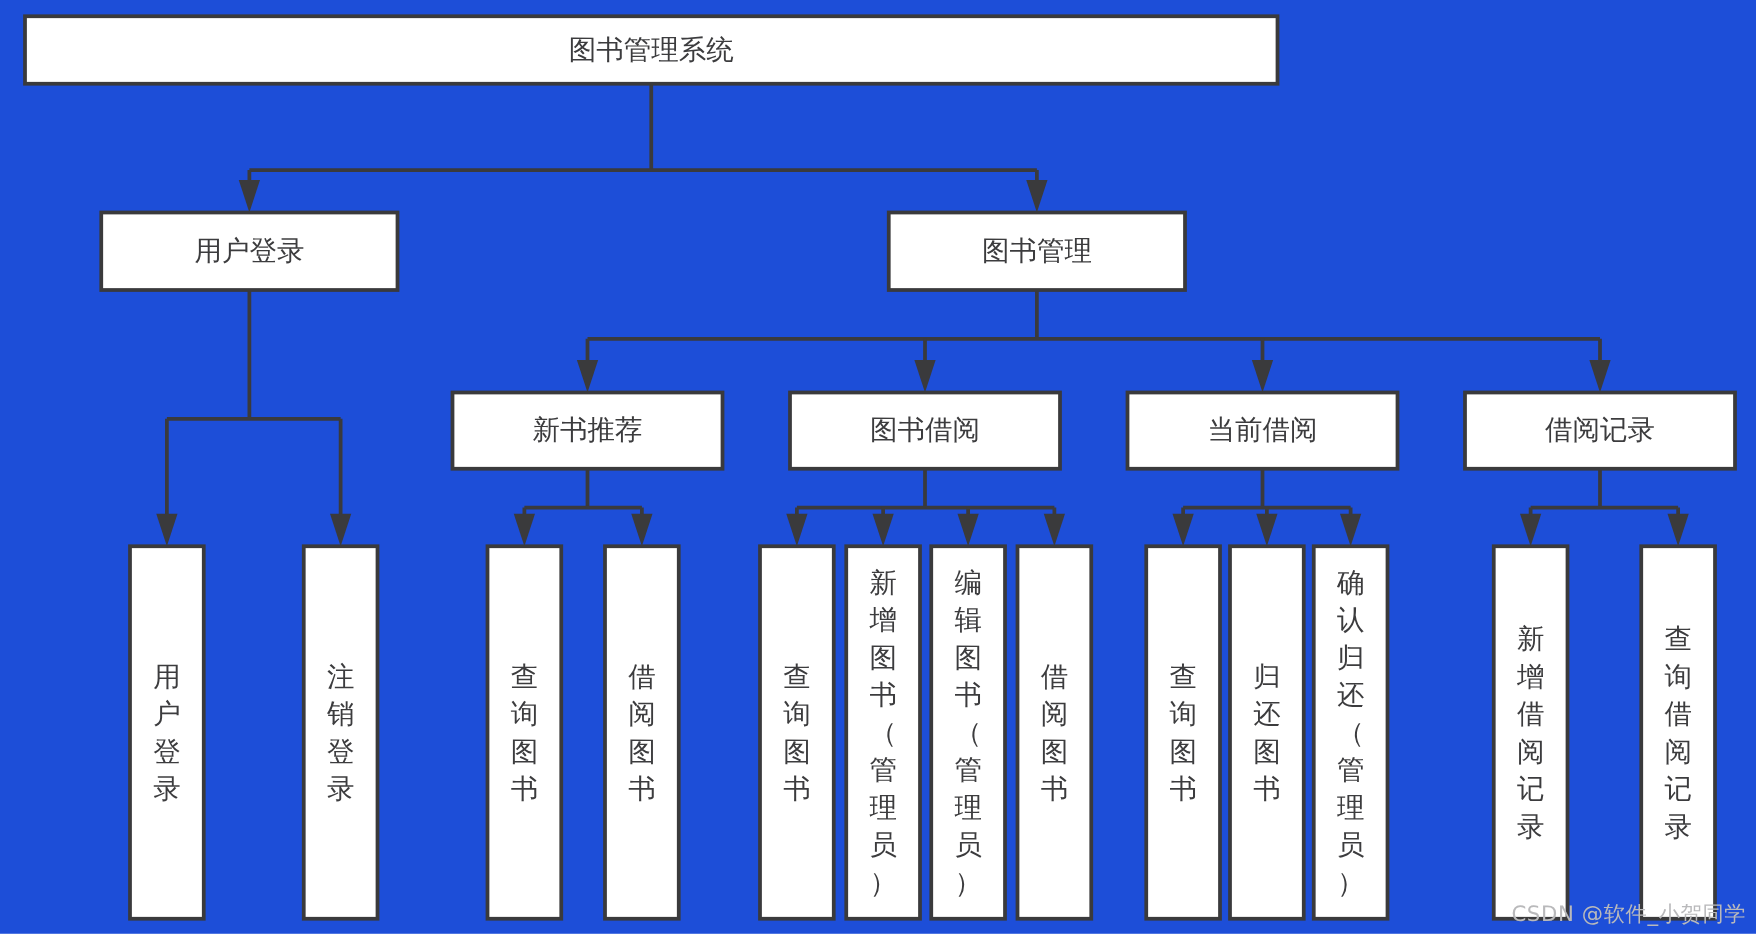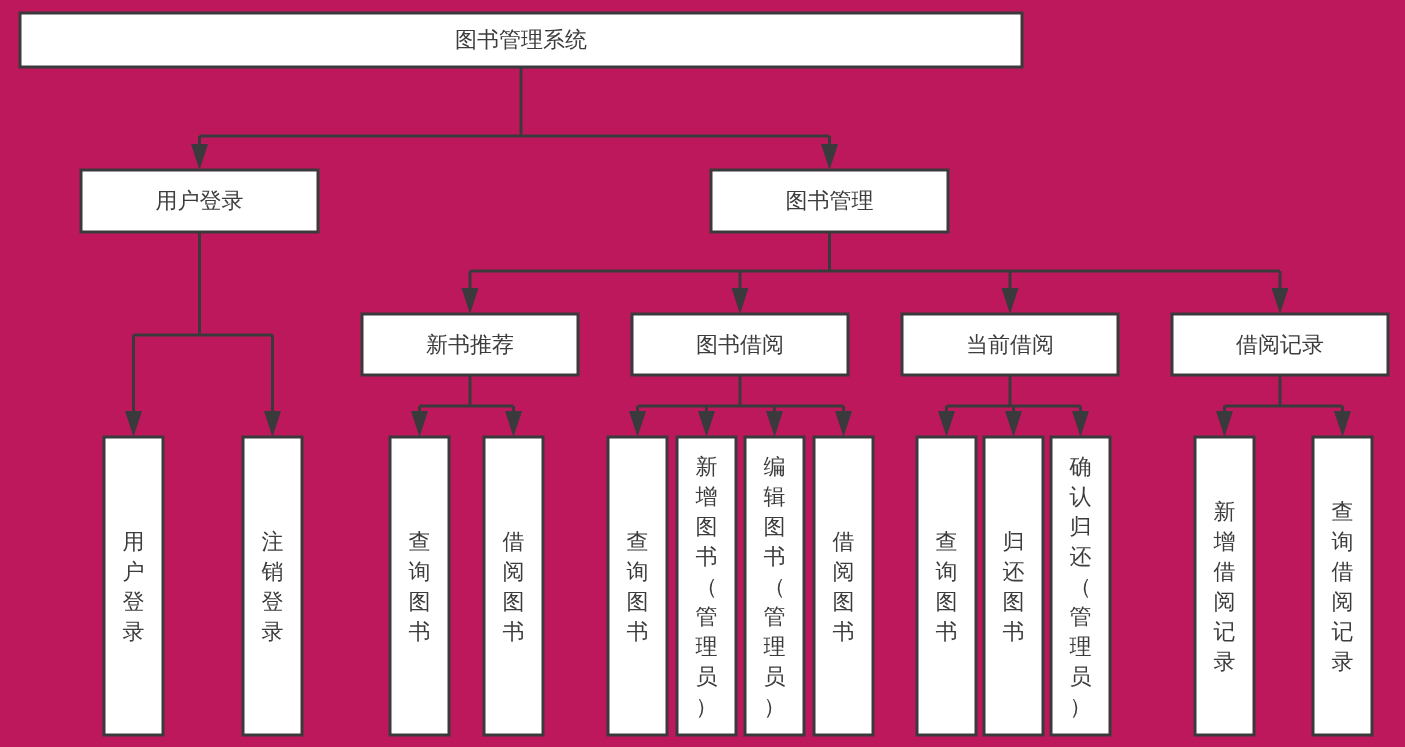--- a/index.html
+++ b/index.html
@@ -12,21 +12,21 @@
     width: 1405px;
     height: 747px;
     overflow: hidden;
     font-family: "DejaVu Sans", "Liberation Sans", sans-serif;
     position: relative;
   }
   #diagram-root {
     position: relative;
     width: 1405px;
     height: 747px;
-    background: #be185d;
+    background: #1d4ed8;
   }
   svg.diagram-canvas {
     position: absolute;
     left: 0;
     top: 0;
     width: 1405px;
     height: 747px;
     display: block;
   }
   .node-rect {
@@ -217,13 +217,14 @@
         <g>
           <rect x="1195" y="437" width="59" height="298" class="node-rect"></rect>
           <text class="node-label-vertical" x="1224.5" y="518.5"><tspan x="1224.5" dy="0">新</tspan><tspan x="1224.5" dy="30">增</tspan><tspan x="1224.5" dy="30">借</tspan><tspan x="1224.5" dy="30">阅</tspan><tspan x="1224.5" dy="30">记</tspan><tspan x="1224.5" dy="30">录</tspan></text>
         </g>
         <g>
           <rect x="1313" y="437" width="59" height="298" class="node-rect"></rect>
           <text class="node-label-vertical" x="1342.5" y="518.5"><tspan x="1342.5" dy="0">查</tspan><tspan x="1342.5" dy="30">询</tspan><tspan x="1342.5" dy="30">借</tspan><tspan x="1342.5" dy="30">阅</tspan><tspan x="1342.5" dy="30">记</tspan><tspan x="1342.5" dy="30">录</tspan></text>
         </g>
       </g>
   </svg>
+  <div class="watermark-text">CSDN @软件_小贺同学</div>
 </div>
 
 </body></html>

